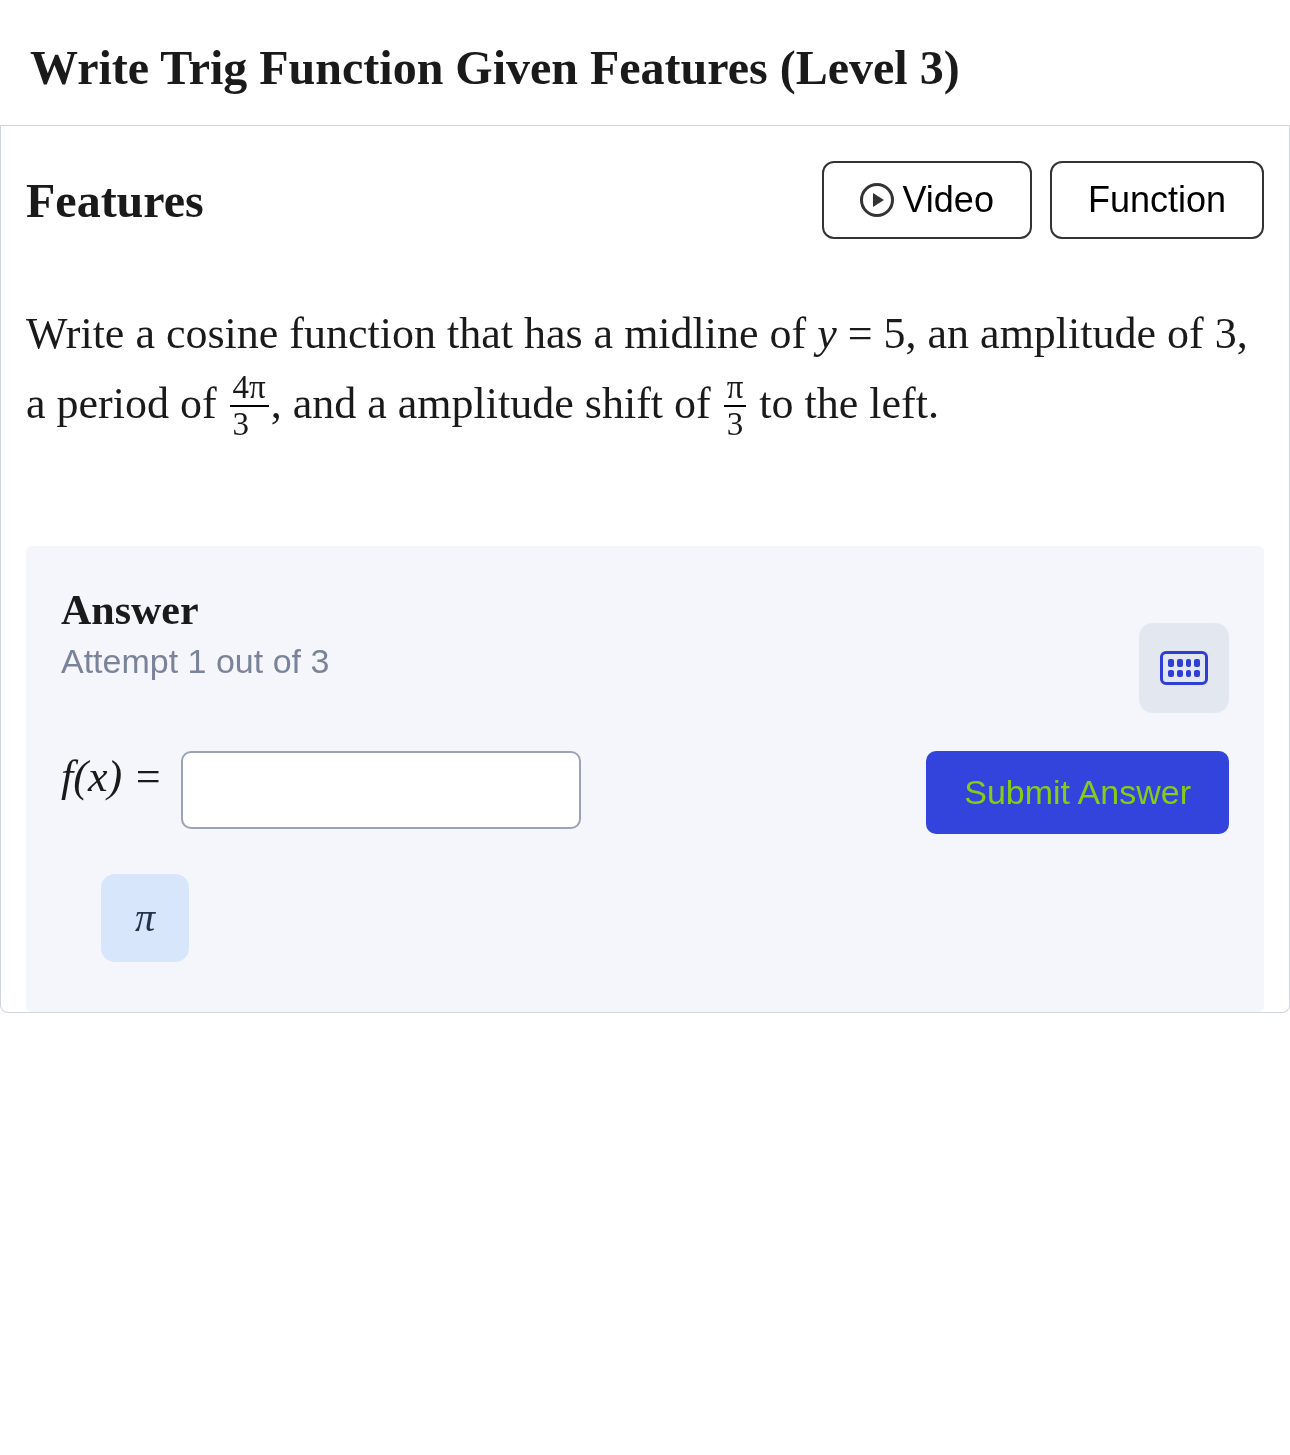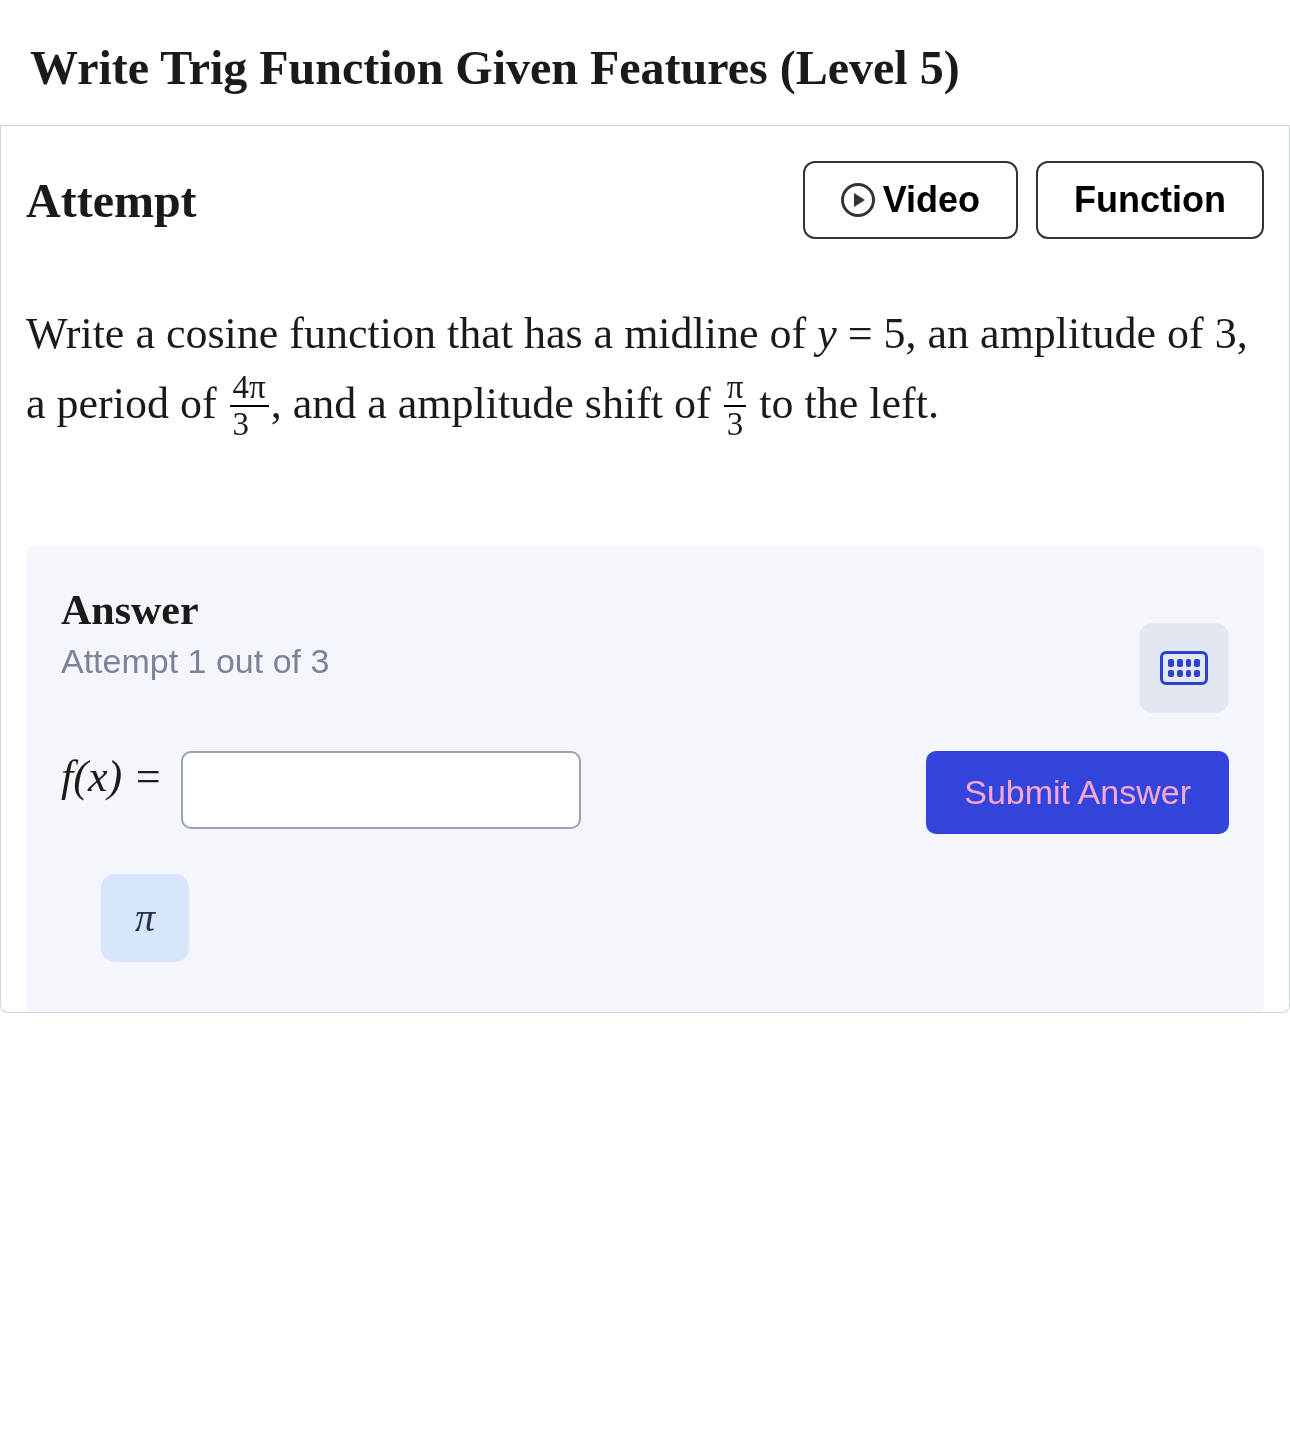--- a/index.html
+++ b/index.html
@@ -38,21 +38,20 @@
     display: inline-flex;
     align-items: center;
     gap: 8px;
     border: 2px solid #333;
     border-radius: 12px;
     background: #fff;
     font-family: 'Segoe UI', Arial, sans-serif;
     font-size: 36px;
     padding: 16px 36px;
     cursor: pointer;
-    font-weight: bold;
   }
   .play-icon {
     display: inline-flex;
     width: 34px; height: 34px;
     border: 3px solid #333;
     border-radius: 50%;
     align-items: center;
     justify-content: center;
   }
   .play-icon::after {
@@ -144,21 +143,21 @@
     height: 78px;
     border: 2px solid #9aa3b5;
     border-radius: 10px;
     font-size: 36px;
     padding: 0 16px;
     background: #fff;
   }
   .submit-btn {
     margin-left: auto;
     background: #3344dc;
-    color: #f9a8d4;
+    color: #84cc16;
     border: none;
     border-radius: 10px;
     font-family: 'Segoe UI', Arial, sans-serif;
     font-size: 34px;
     padding: 22px 38px;
     cursor: pointer;
   }
   .pi-row { margin-top: 40px; padding-left: 40px; }
   .pi-btn {
     width: 88px; height: 88px;
@@ -168,26 +167,26 @@
     font-size: 40px;
     font-style: italic;
     color: #26324a;
     cursor: pointer;
     font-family: Georgia, serif;
   }
 </style>
 </head>
 <body>
 
-<div class="page-title">Write Trig Function Given Features (Level 5)</div>
+<div class="page-title">Write Trig Function Given Features (Level 3)</div>
 
 <div class="card">
 
   <div class="question-row">
-    <div class="question-heading">Attempt</div>
+    <div class="question-heading">Features</div>
     <div class="top-buttons">
       <button class="btn-outline">
         <span class="play-icon"></span>
         <span>Video</span>
       </button>
       <button class="btn-outline">
         <span>Function</span>
       </button>
     </div>
   </div>

